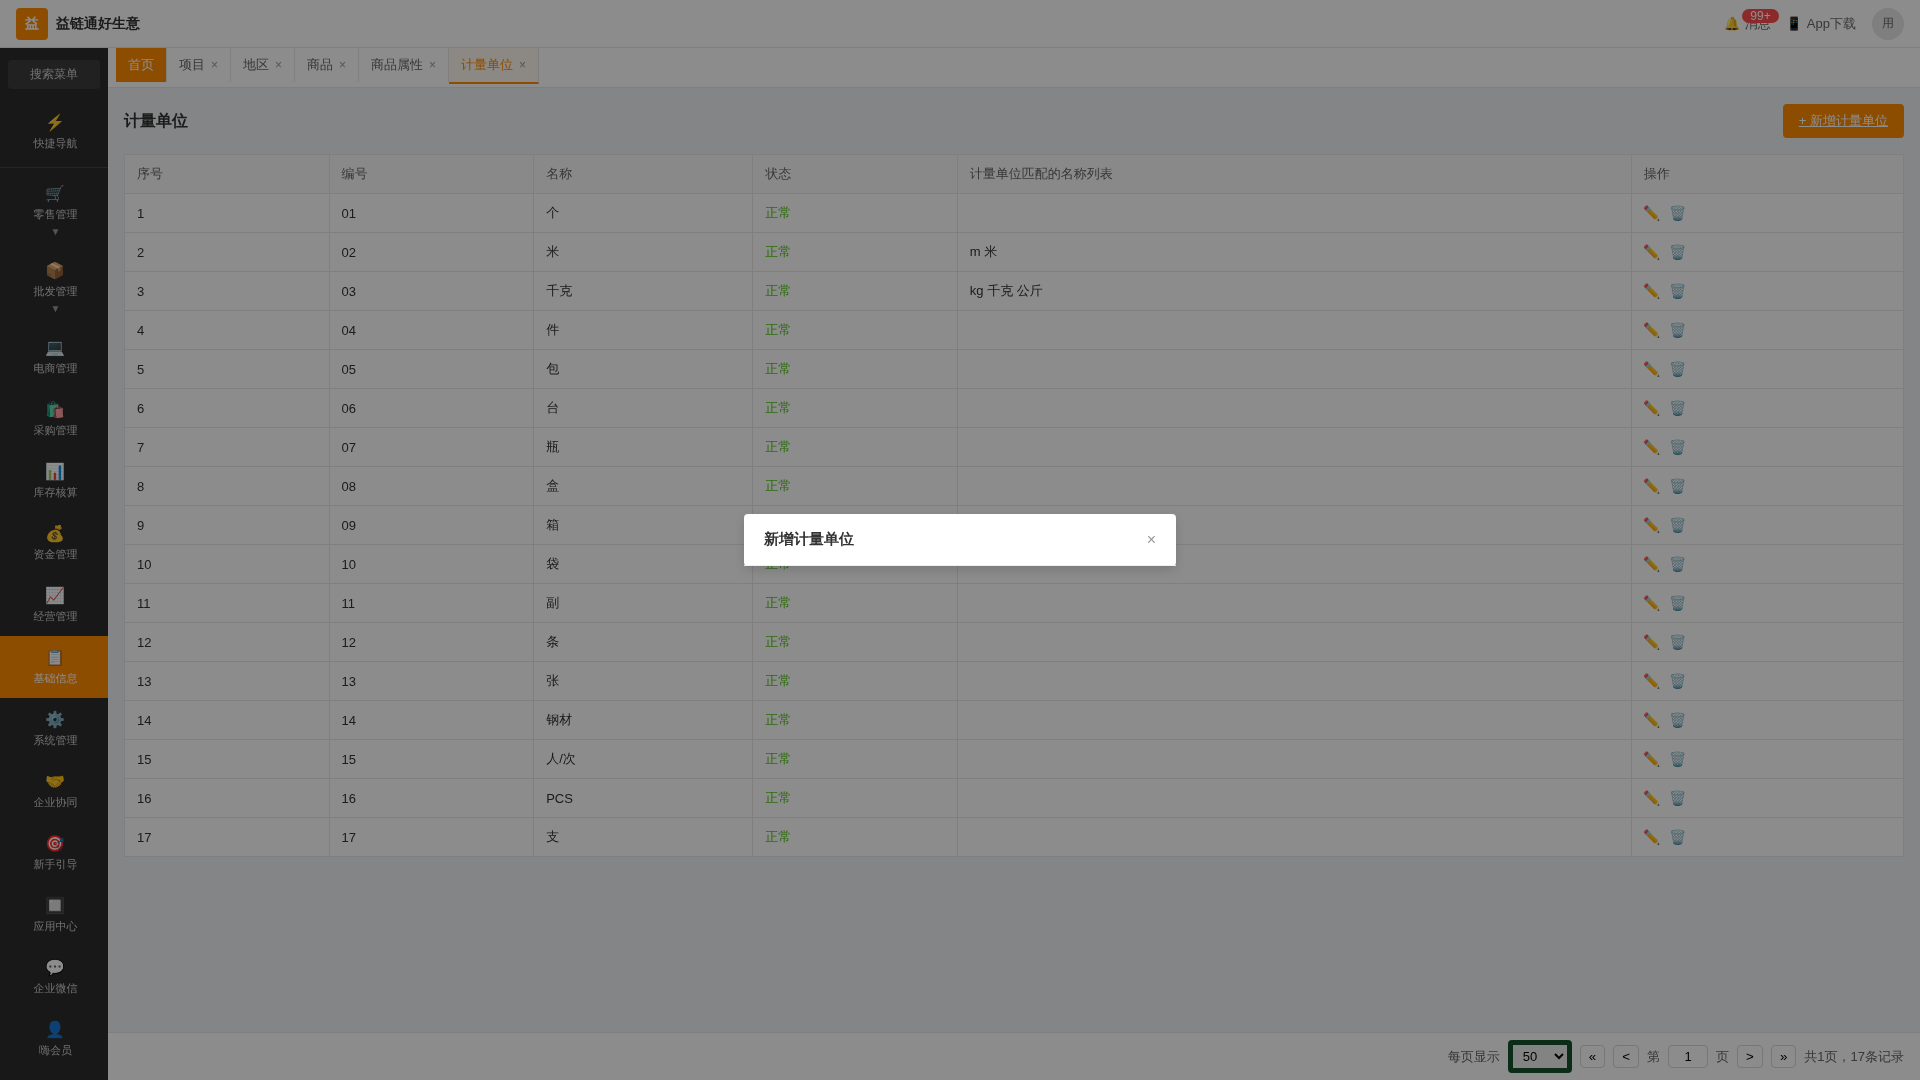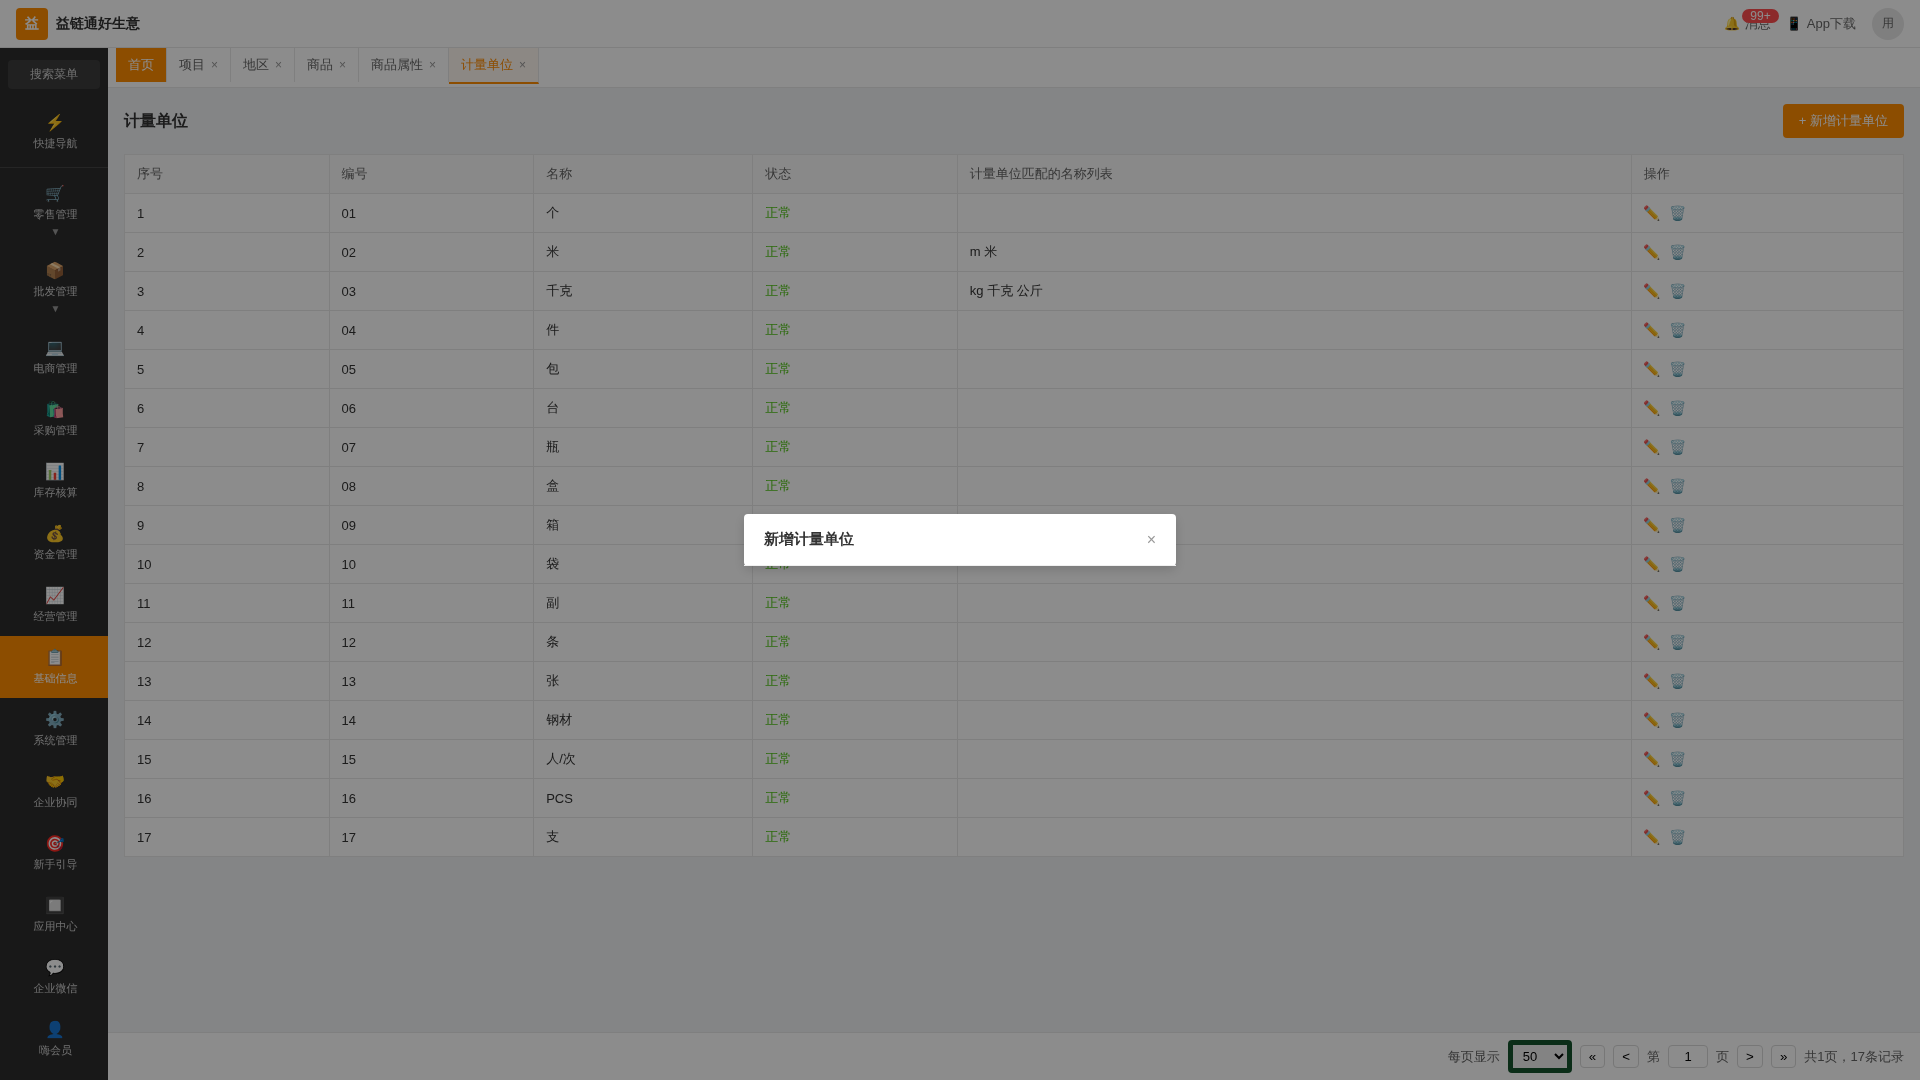--- a/index.html
+++ b/index.html
@@ -34,21 +34,21 @@
 
     
     .tab { display: flex; align-items: center; gap: 4px; padding: 8px 12px; border-right: 1px solid #e8e8e8; cursor: pointer; font-size: 13px; color: #666; white-space: nowrap; }
     .tab.active { color: #ff8c00; background: #fff7f0; border-bottom: 2px solid #ff8c00; }
     .tab-close { color: #999; font-size: 12px; margin-left: 2px; }
     .tab-home { background: #ff8c00; color: white; }
 
     
     .page-title-row { display: flex; align-items: center; justify-content: space-between; margin-bottom: 16px; }
     .page-title { font-size: 16px; font-weight: bold; color: #333; }
-    .add-btn { background: #ff8c00; color: white; border: none; padding: 8px 16px; border-radius: 4px; cursor: pointer; font-size: 13px; }
+    .add-btn { background: #ff8c00; color: white; border: none; padding: 8px 16px; border-radius: 4px; cursor: pointer; font-size: 13px; text-decoration: underline; }
 
     
     .data-table { width: 100%; border-collapse: collapse; background: white; }
     .data-table th { background: #fafafa; border: 1px solid #e8e8e8; padding: 10px 12px; text-align: left; font-weight: 500; color: #666; font-size: 13px; }
     .data-table td { border: 1px solid #e8e8e8; padding: 10px 12px; font-size: 13px; }
     .status-normal { color: #52c41a; }
     .action-btns { display: flex; gap: 8px; }
     .action-btn { background: none; border: none; cursor: pointer; color: #ff8c00; font-size: 14px; }
     .action-btn.delete { color: #ff4d4f; }
 

